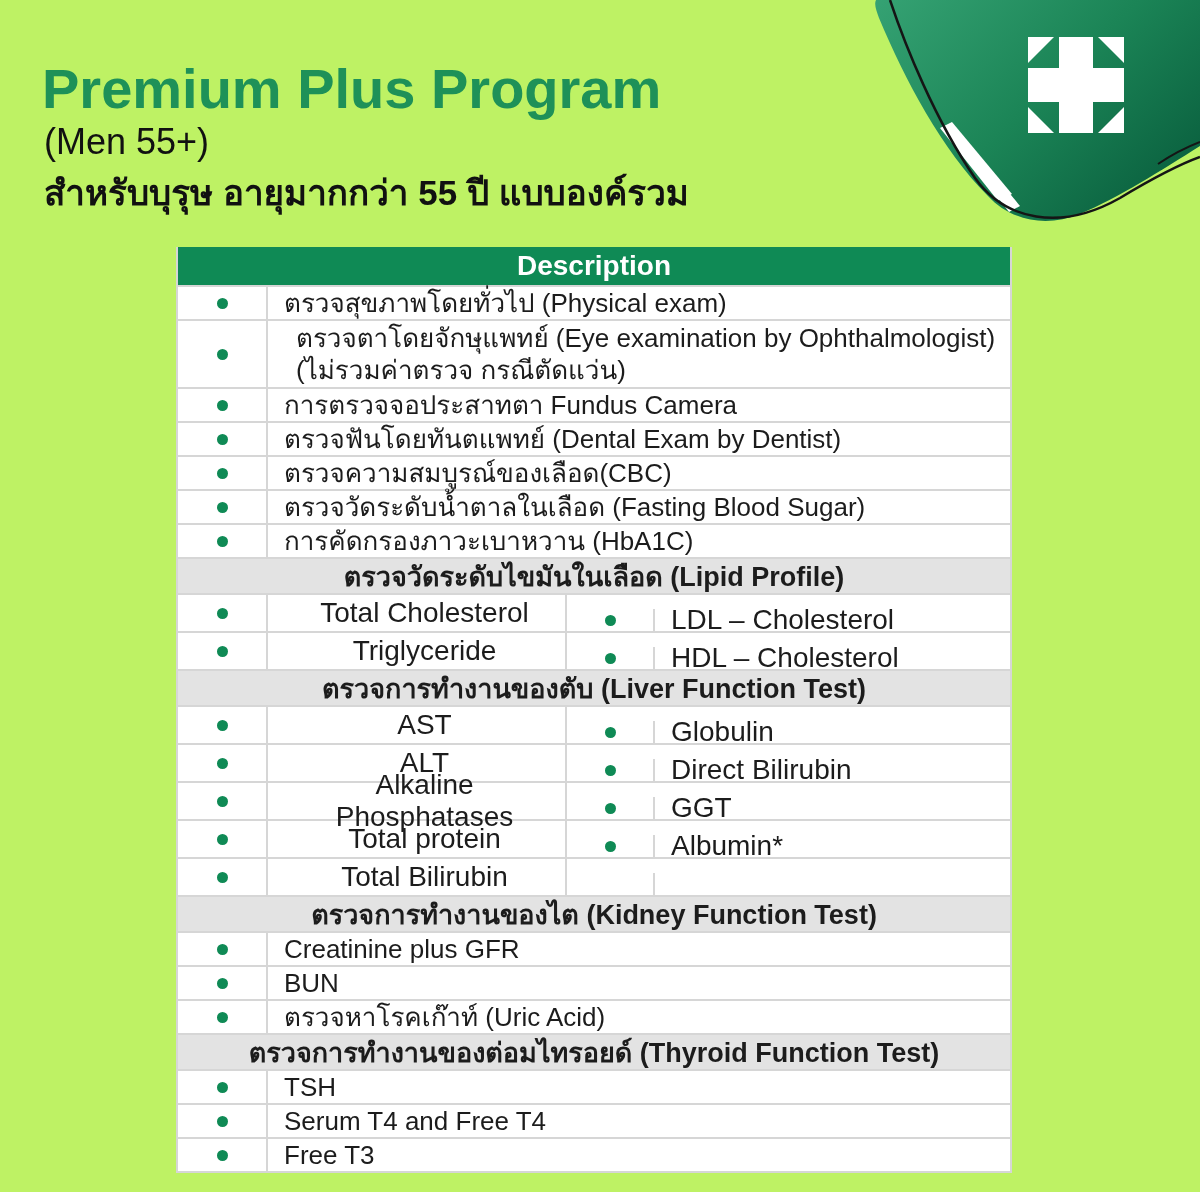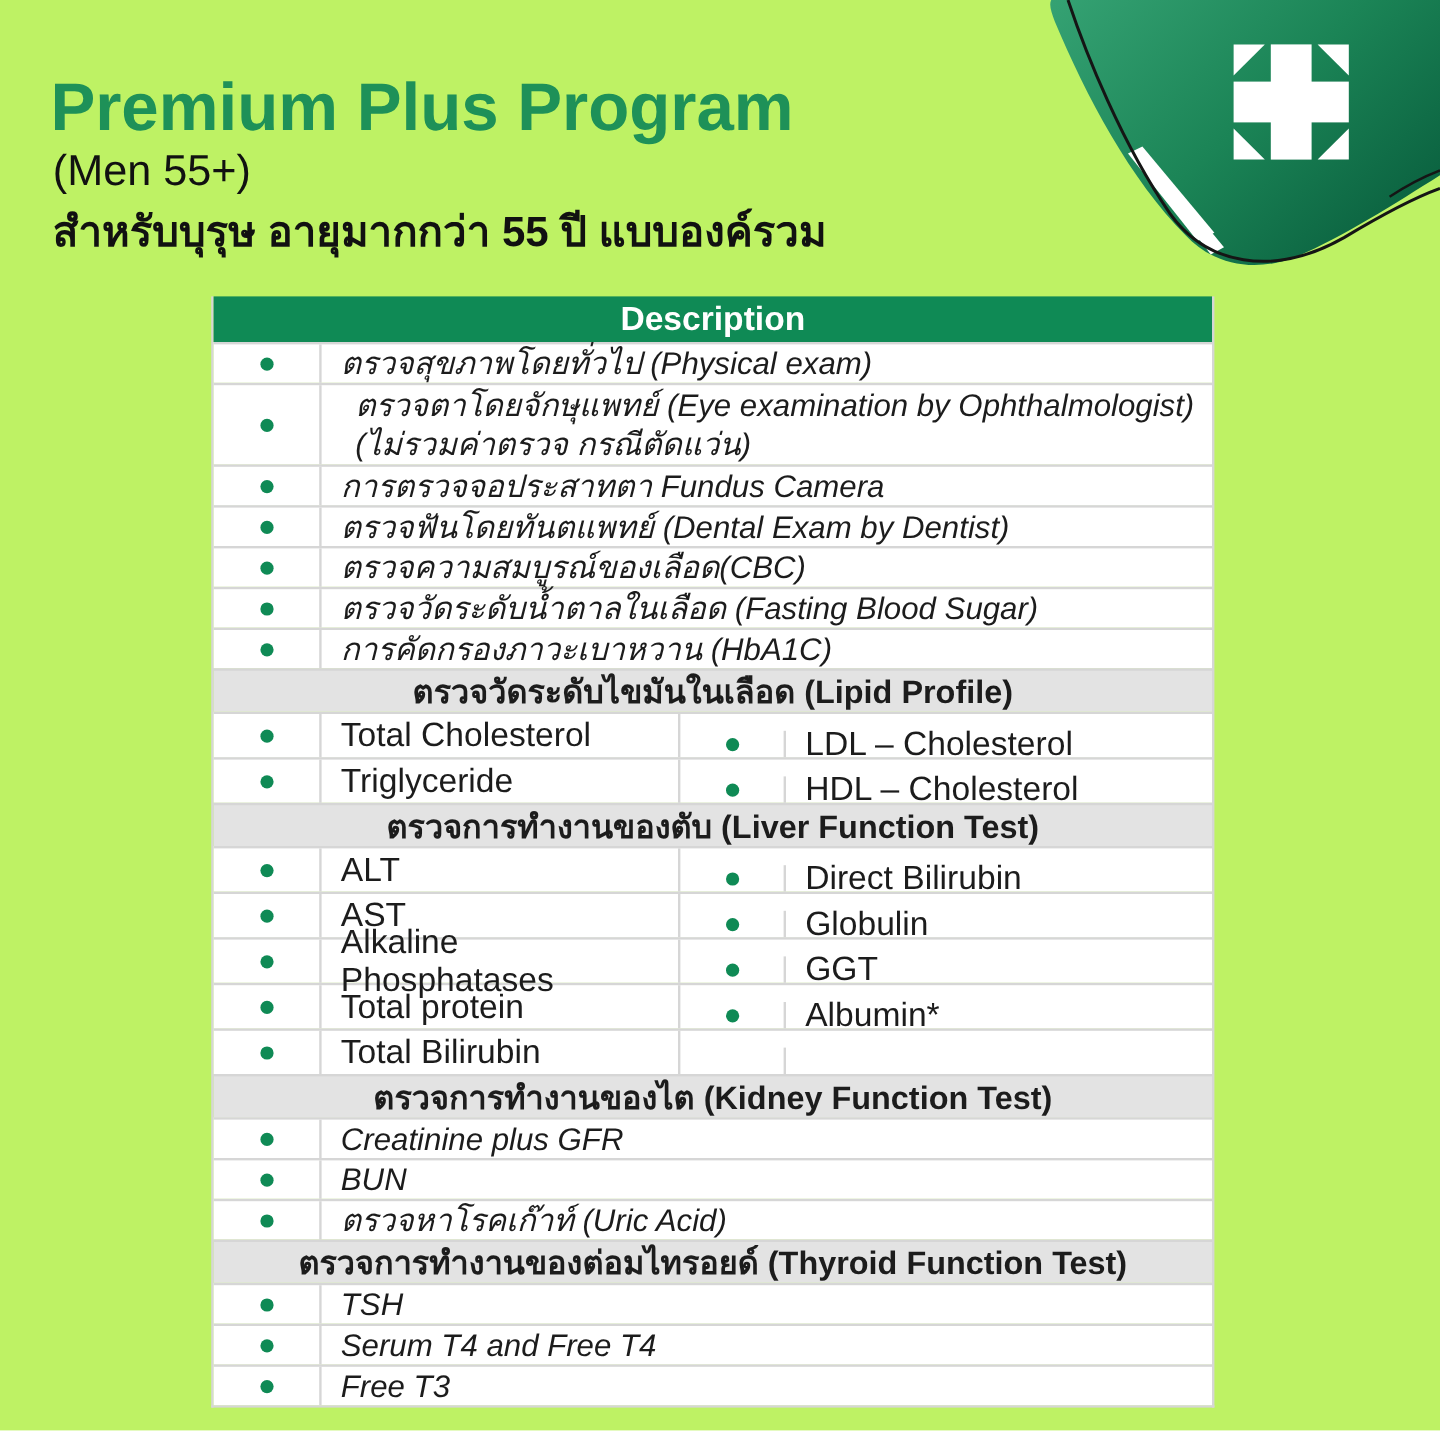--- a/index.html
+++ b/index.html
@@ -40,41 +40,41 @@
     border-right:2px solid var(--border-gray);
     border-bottom:2px solid var(--border-gray);
     box-sizing:border-box;
   }
   .thead{
     height:38px;background:var(--header-green);color:#fff;
     display:flex;align-items:center;justify-content:center;
     font-weight:bold;font-size:28px;
   }
   .row{display:flex;background:#fff;border-top:2px solid var(--border-gray);box-sizing:border-box;}
-  .row.item{height:34px;font-style:italic;}
+  .row.item{height:34px;}
   .row.tall{height:68px;gap:12px;}
   .row.pair{height:38px;}
   .row.section{
     height:36px;background:var(--section-gray);
     align-items:center;justify-content:center;
     font-weight:bold;font-size:27px;
   }
   .cell-bullet{
     width:90px;min-width:90px;border-right:2px solid var(--border-gray);
     display:flex;align-items:center;justify-content:center;box-sizing:border-box;
   }
   .cell-bullet.rb{width:88px;min-width:88px;}
   .dot{width:11px;height:11px;border-radius:50%;background:var(--header-green);display:inline-block;}
   .cell-text{
     flex:1;display:flex;flex-direction:column;justify-content:center;
     padding-left:16px;font-size:26px;line-height:32px;box-sizing:border-box;
   }
   .pair .cell-text{font-size:28px;}
   .half{display:flex;box-sizing:border-box;}
-  .half.left{width:389px;min-width:389px;border-right:2px solid var(--border-gray);}
+  .half.left{width:389px;min-width:389px;border-right:2px solid var(--border-gray);text-align:center;}
   .half.right{flex:1;margin-top:14px;}
 </style>
 </head>
 <body>
 
 <div class="canvas">
 
   <div class="title">Premium Plus Program</div>
   <div class="subtitle-en">(Men 55+)</div>
   <div class="subtitle-th">สำหรับบุรุษ อายุมากกว่า 55 ปี แบบองค์รวม</div>
@@ -186,41 +186,41 @@
           </div>
         </div>
         <div class="row section">
           <span>ตรวจการทำงานของตับ (Liver Function Test)</span>
         </div>
         <div class="row pair">
           <div class="half left">
             <div class="cell-bullet">
               <span class="dot"></span>
             </div>
+            <div class="cell-text">AST</div>
+          </div>
+          <div class="half right">
+            <div class="cell-bullet rb">
+              <span class="dot"></span>
+            </div>
+            <div class="cell-text">Globulin</div>
+          </div>
+        </div>
+        <div class="row pair">
+          <div class="half left">
+            <div class="cell-bullet">
+              <span class="dot"></span>
+            </div>
             <div class="cell-text">ALT</div>
           </div>
           <div class="half right">
             <div class="cell-bullet rb">
               <span class="dot"></span>
             </div>
             <div class="cell-text">Direct Bilirubin</div>
-          </div>
-        </div>
-        <div class="row pair">
-          <div class="half left">
-            <div class="cell-bullet">
-              <span class="dot"></span>
-            </div>
-            <div class="cell-text">AST</div>
-          </div>
-          <div class="half right">
-            <div class="cell-bullet rb">
-              <span class="dot"></span>
-            </div>
-            <div class="cell-text">Globulin</div>
           </div>
         </div>
         <div class="row pair">
           <div class="half left">
             <div class="cell-bullet">
               <span class="dot"></span>
             </div>
             <div class="cell-text">Alkaline Phosphatases</div>
           </div>
           <div class="half right">

